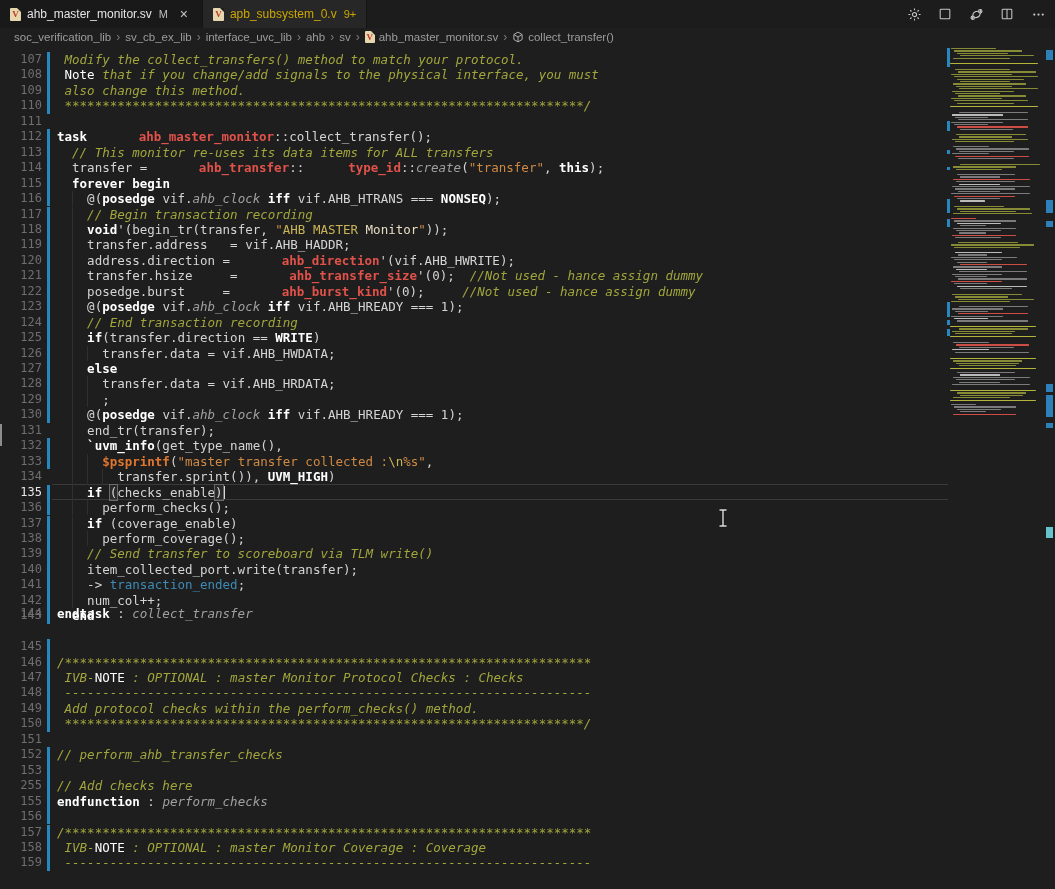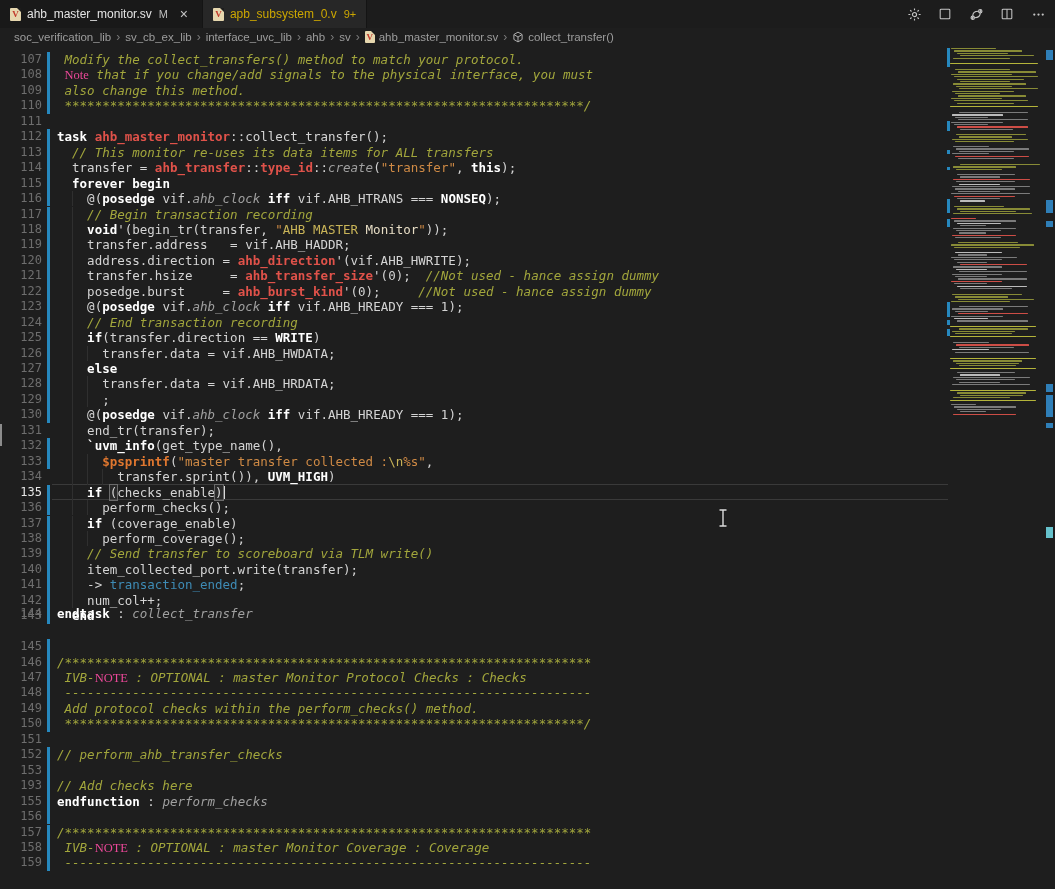--- a/index.html
+++ b/index.html
@@ -39,23 +39,23 @@
           font-family:"DejaVu Sans Mono", monospace; font-size:12px; line-height:15.45px; cursor:pointer; }
   .line.cur .lnum { color:#e6e6e6; }
   .modbar { position:absolute; left:47px; top:0; width:3px; height:15.45px; background:#2688be; }
   .codetxt { position:absolute; left:57px; top:0; white-space:pre;
              font-family:"DejaVu Sans Mono", monospace; font-size:12.5px; line-height:15.45px; color:#d4d4d4; }
   .guide { position:absolute; top:0; width:1px; height:15.45px; background:#2f2f2f; }
   .curline-box { position:absolute; left:52px; width:896px; height:16px; border-top:1px solid #3a3a3a; border-bottom:1px solid #3a3a3a; }
 
   .tk-p  { color:#d4d4d4; }
   .tk-k  { color:#ffffff; font-weight:bold; }
-  .tk-t  { color:#e0524a; font-weight:bold; }
+  .tk-t  { color:#e0524a; font-weight:bold;margin-left:44px; }
   .tk-c  { color:#a2a63c; font-style:italic; }
-  .tk-n  { color:#ec4899;font-family:Liberation Serif, serif; }
+  .tk-n  { color:#ffffff; }
   .tk-s  { color:#cf8a45; }
   .tk-y  { color:#c9b458; }
   .tk-sw { color:#e6dcc4; }
   .tk-sys{ color:#e0772f; font-weight:bold; }
   .tk-ev { color:#3e8bb5; }
   .tk-it { color:#a0a0a0; font-style:italic; }
   .tk-bm { color:#d4d4d4; outline:1px solid #6a6a6a; background:rgba(255,255,255,0.05); }
   .tk-caret { display:inline-block; width:2px; height:13px; background:#d8d8d8; vertical-align:-2px; }
 
   
@@ -430,21 +430,21 @@
         <div class="line" style="top: 701.25px;">
           <span class="lnum">152</span>
           <span class="modbar"></span>
           <span class="codetxt"><span class="tk-c">// perform_ahb_transfer_checks</span></span>
         </div>
         <div class="line" style="top: 716.7px;">
           <span class="lnum">153</span>
           <span class="modbar"></span>
         </div>
         <div class="line" style="top: 732.15px;">
-          <span class="lnum">193</span>
+          <span class="lnum">255</span>
           <span class="modbar"></span>
           <span class="codetxt"><span class="tk-c">// Add checks here</span></span>
         </div>
         <div class="line" style="top: 747.6px;">
           <span class="lnum">155</span>
           <span class="modbar"></span>
           <span class="codetxt"><span class="tk-k">endfunction</span><span class="tk-p"> : </span><span class="tk-it">perform_checks</span></span>
         </div>
         <div class="line" style="top: 763.05px;">
           <span class="lnum">156</span>

